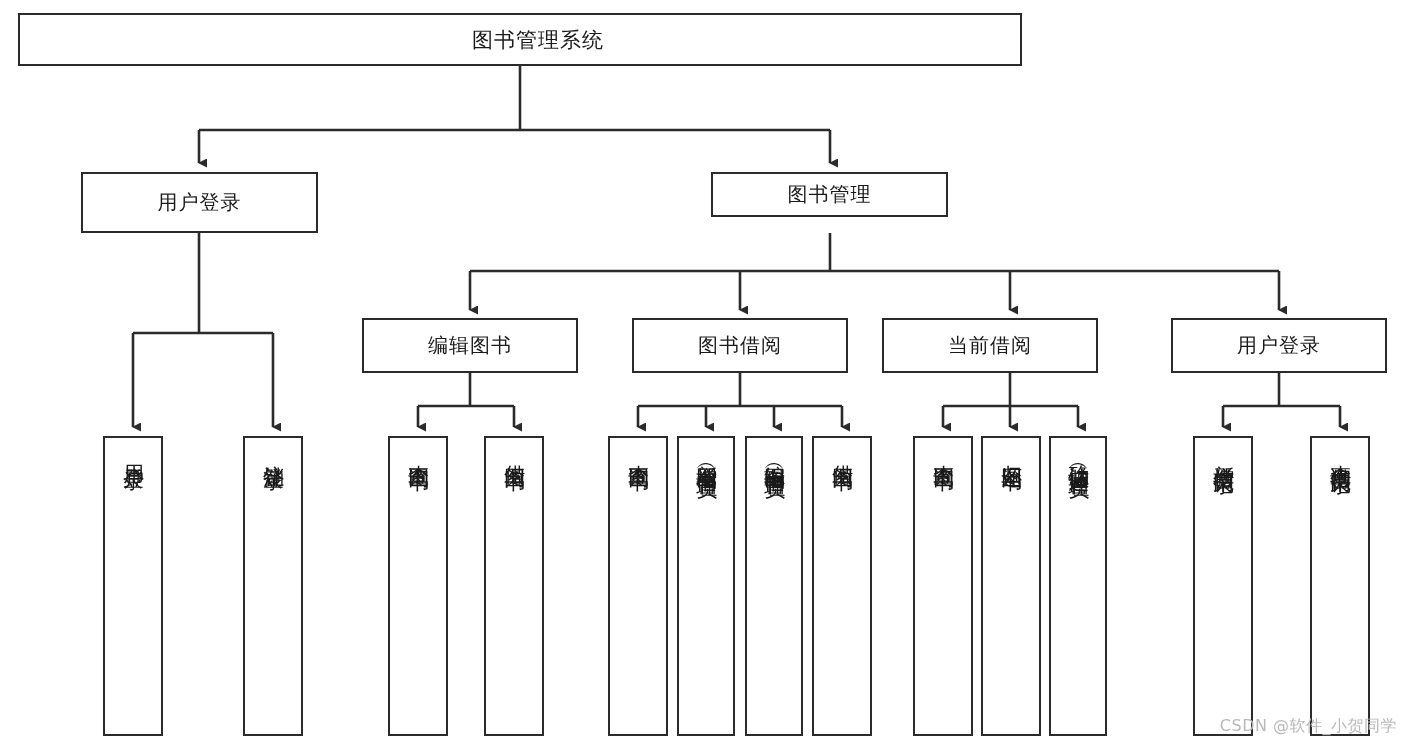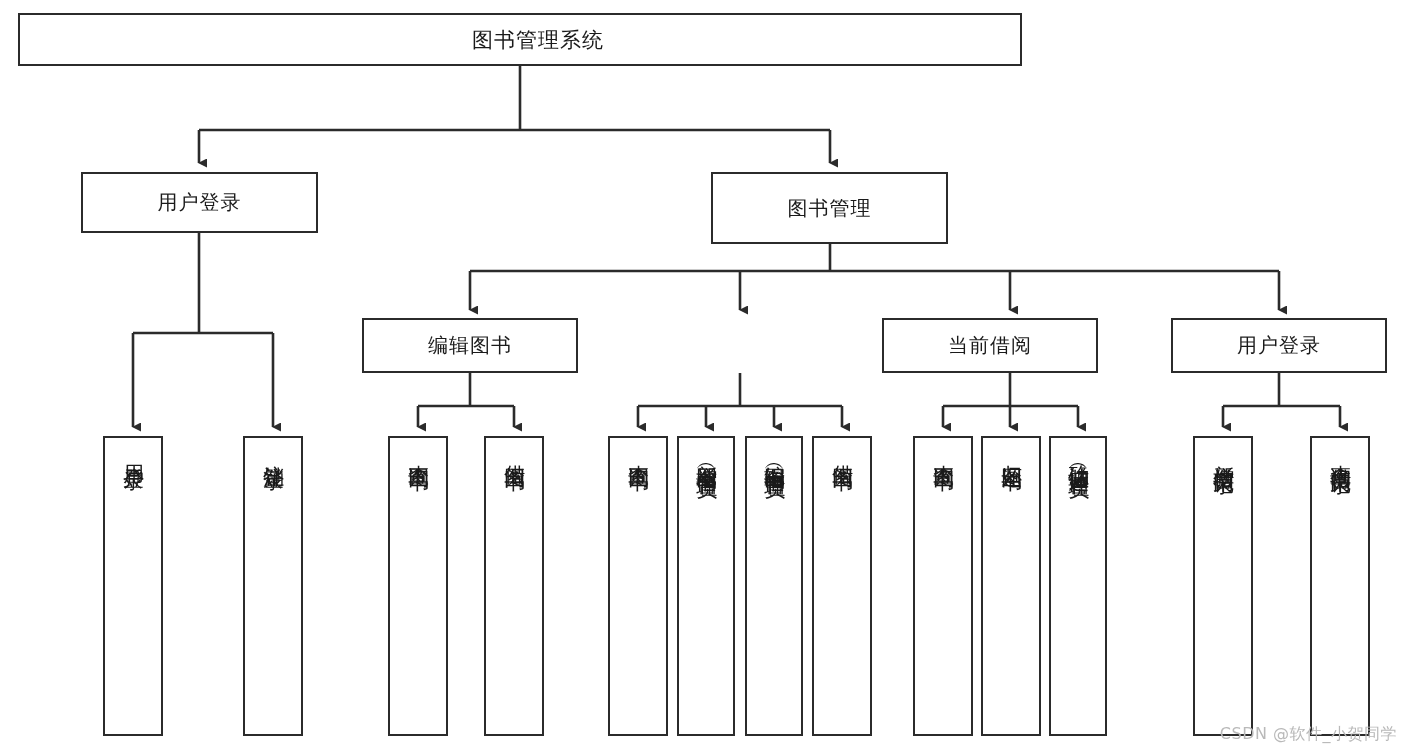--- a/index.html
+++ b/index.html
@@ -59,21 +59,21 @@
   .leaf-label {
     writing-mode: vertical-rl;
     text-orientation: upright;
     white-space: nowrap;
     line-height: 1.12;
     color: #1a1a1a;
   }
   #watermark {
     position: absolute;
     right: 8px;
-    bottom: 2px;
+    bottom: 10px;
     font-size: 16px;
     color: #b9b9b9;
     letter-spacing: 0.5px;
     z-index: 5;
     white-space: nowrap;
     font-family: "DejaVu Sans", "Liberation Sans", sans-serif;
   }
 </style>
 </head>
 <body>
@@ -131,27 +131,30 @@
     </g>
   </svg>
 
   <div class="node-box root" style="left:18px; top:13px; width:1004px; height:53px;">
     <span>图书管理系统</span>
   </div>
 
   <div class="node-box level2" style="left:81px; top:172px; width:237px; height:61px;">
     <span>用户登录</span>
   </div>
-  <div class="node-box level2" style="left:711px; top:172px; width:237px; height:72px;">
+  <div class="node-box level2" style="left:711px; top:172px; width:237px; height:45px;">
     <span>图书管理</span>
   </div>
 
   <div class="node-box level3" style="left:362px; top:318px; width:216px; height:55px;">
     <span>编辑图书</span>
   </div>
+  <div class="node-box level3" style="left:632px; top:318px; width:216px; height:55px;">
+    <span>图书借阅</span>
+  </div>
   <div class="node-box level3" style="left:882px; top:318px; width:216px; height:55px;">
     <span>当前借阅</span>
   </div>
   <div class="node-box level3" style="left:1171px; top:318px; width:216px; height:55px;">
     <span>用户登录</span>
   </div>
 
   <div class="node-box leaf" style="left:103px; top:436px; width:60px; height:300px;">
     <span class="leaf-label">用户登录</span>
   </div>

